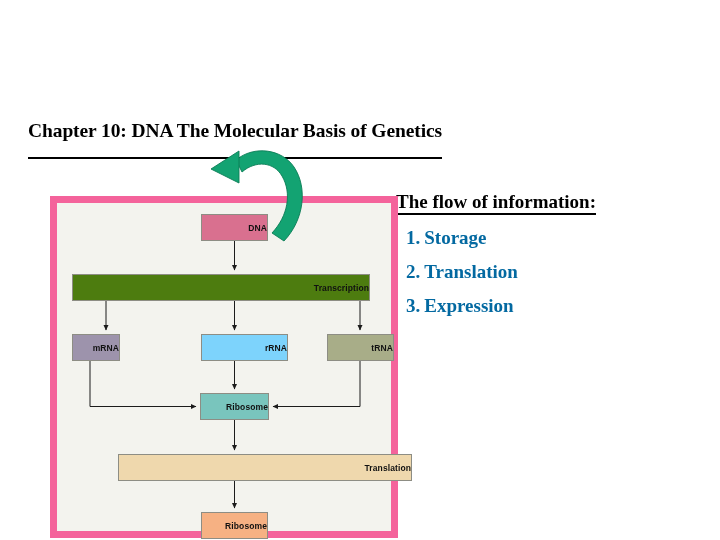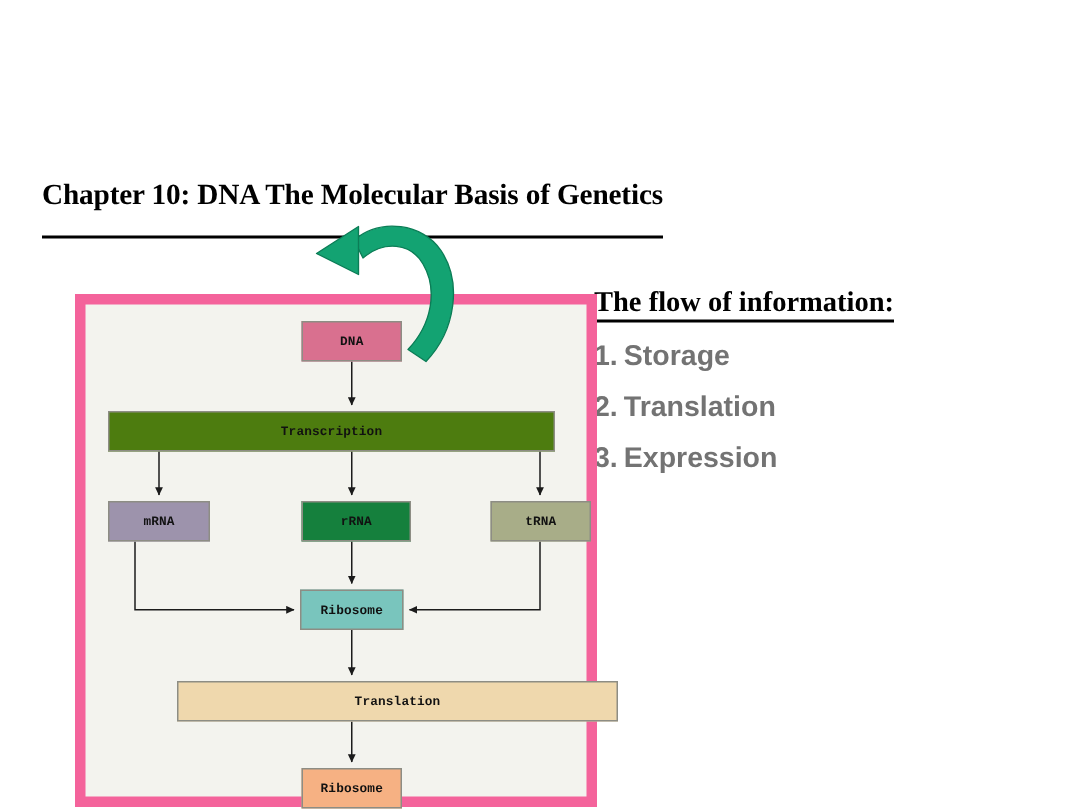--- a/index.html
+++ b/index.html
@@ -44,25 +44,26 @@
     font-weight: bold;
     color: #000;
     display: inline-block;
     border-bottom: 2px solid #000;
     padding-bottom: 0px;
     white-space: nowrap;
     line-height: 1.1;
     margin-top: 24px;
   }
   .info-item {
-    font-family: Liberation Sans, sans-serif;
+    font-family: Liberation Serif, serif;
     font-size: 19px;
     font-weight: bold;
-    color: #737373;
+    color: #0369a1;
     margin-top: 13px;
+    margin-left: 10px;
     white-space: nowrap;
     line-height: 1.1;
   }
   .info-item .num { margin-right: 4px; }
 
   
   #diagram-frame {
     position: absolute;
     left: 50px;
     top: 196px;
@@ -80,33 +81,33 @@
     height: 328px;
   }
 
   
   .node {
     position: absolute;
     box-sizing: border-box;
     border: 1px solid #8d8d84;
     display: flex;
     align-items: center;
-    justify-content: center;
-    font-family: Liberation Mono, monospace;
+    justify-content: flex-end;
+    font-family: Liberation Sans, sans-serif;
     font-size: 8.5px;
     font-weight: bold;
     color: #111111;
     letter-spacing: 0.1px;
     text-align: center;
   }
 
   #node-dna       { left: 144px; top:  11px; width: 67px; height: 27px; background: #d9708f; }
   #node-transcription { left: 15px; top:  71px; width: 298px; height: 27px; background: #4d7c0f; }
-  #node-mrna      { left:  15px; top: 131px; width: 68px; height: 27px; background: #9d93ac; }
-  #node-rrna      { left: 144px; top: 131px; width: 73px; height: 27px; background: #15803d; }
+  #node-mrna      { left:  15px; top: 131px; width: 48px; height: 27px; background: #9d93ac; }
+  #node-rrna      { left: 144px; top: 131px; width: 87px; height: 27px; background: #7dd3fc; }
   #node-trna      { left: 270px; top: 131px; width: 67px; height: 27px; background: #a8ad88; }
   #node-ribosome  { left: 143px; top: 190px; width: 69px; height: 27px; background: #79c5bd; }
   #node-translation { left: 15px; top: 251px; width: 294px; height: 27px; background: #efd8ad; margin-left: 46px; }
   #node-protein   { left: 144px; top: 309px; width: 67px; height: 27px; background: #f6b183; }
 
   
   #dna-loop-arrow {
     position: absolute;
     left: 208px;
     top: 148px;

